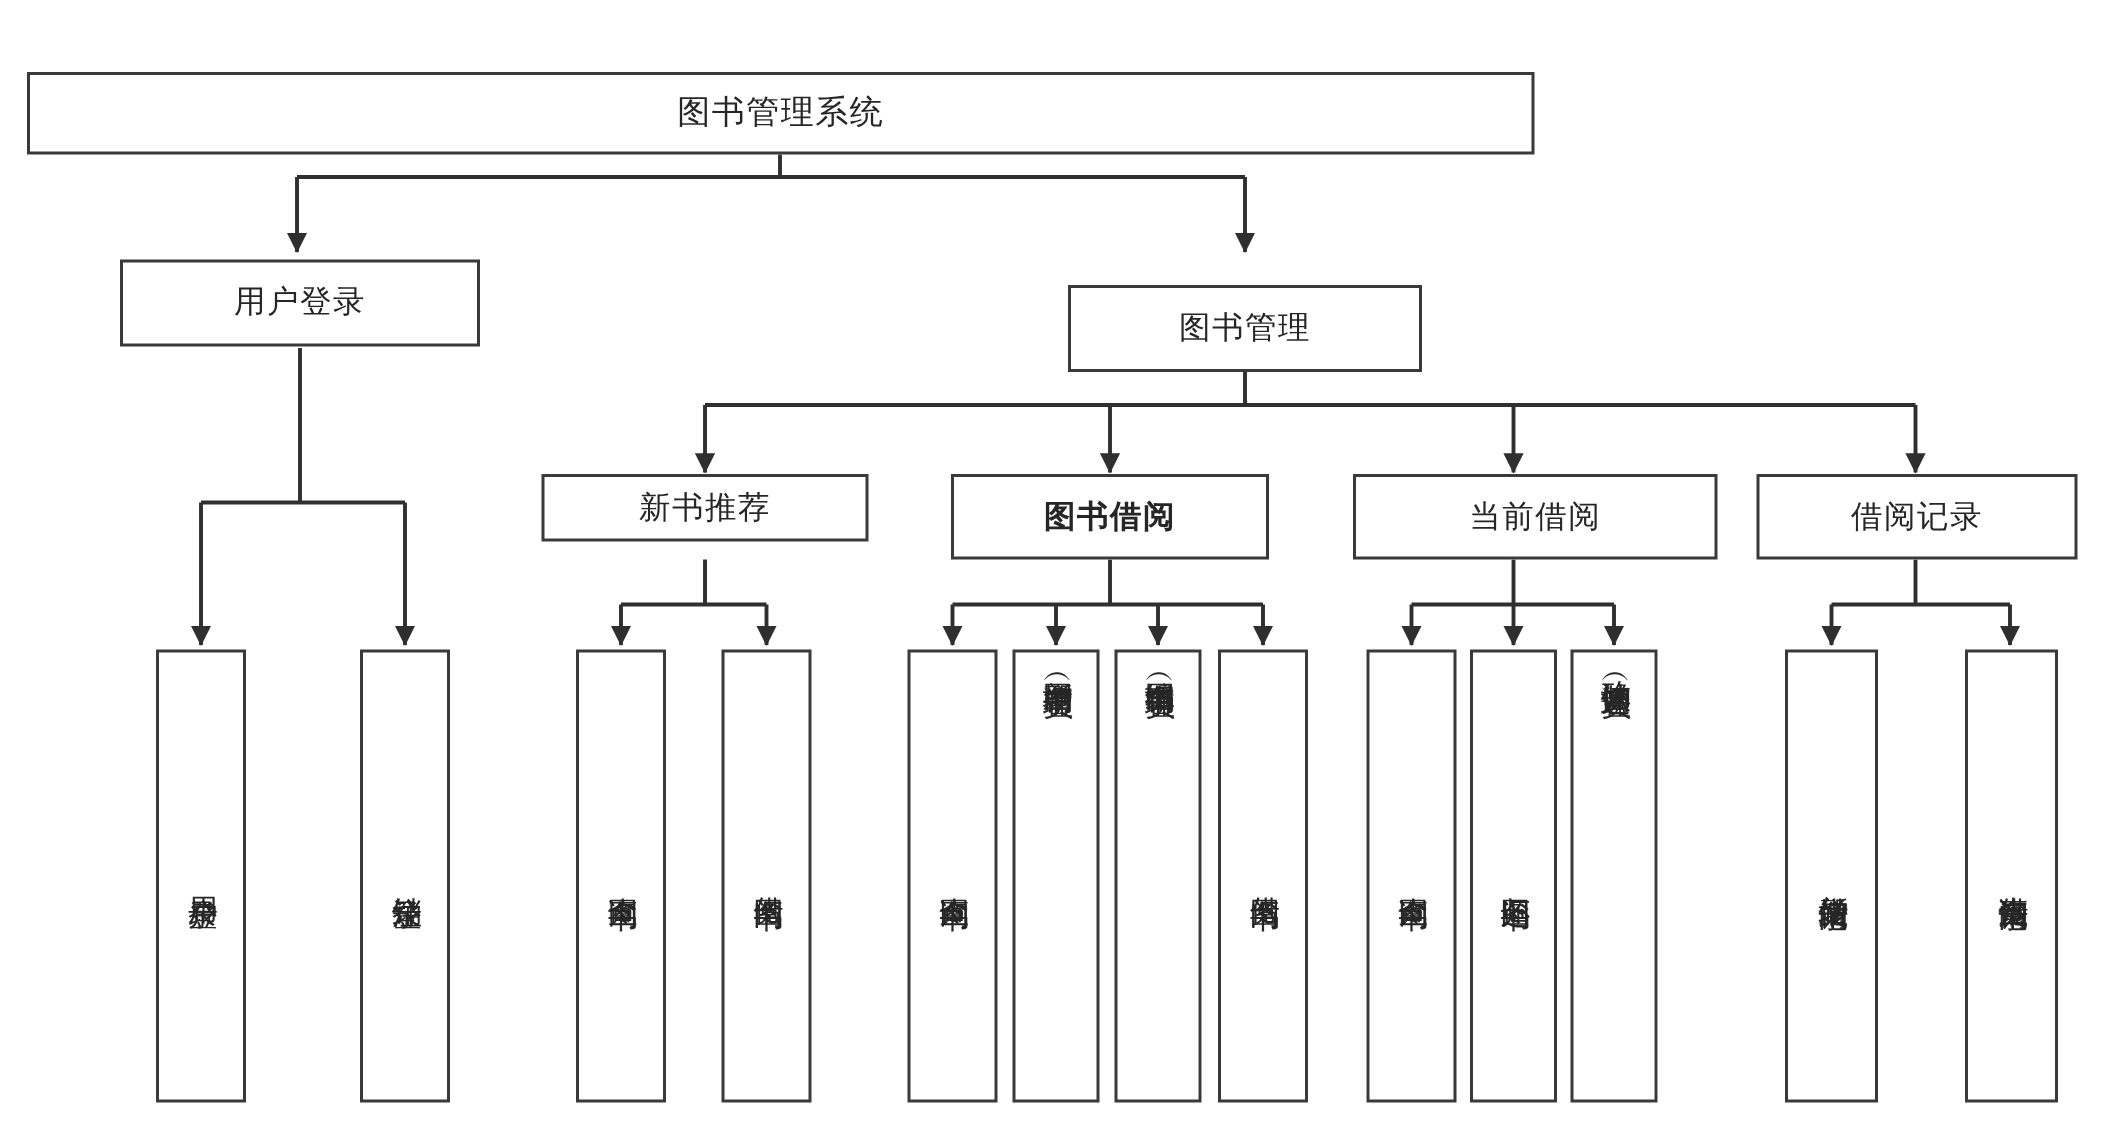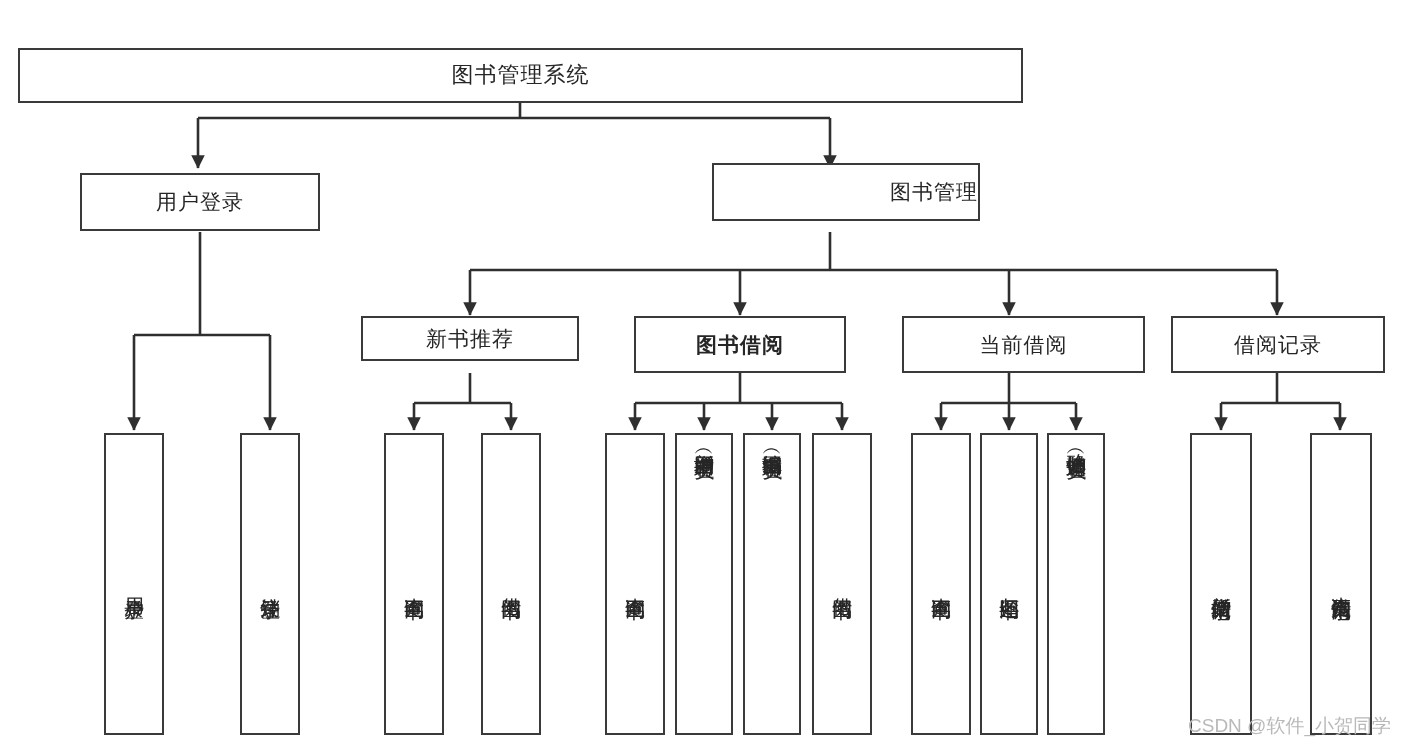--- a/index.html
+++ b/index.html
@@ -127,21 +127,21 @@
     </g>
   </svg>
 
   <div class="node horiz root" style="left:18px; top:13px; width:1005px; height:55px;margin-top:35px;">
     <span>图书管理系统</span>
   </div>
 
   <div class="node horiz" style="left:80px; top:173px; width:240px; height:58px;">
     <span>用户登录</span>
   </div>
-  <div class="node horiz" style="left:712px; top:163px; width:268px; height:58px;justify-content:flex-end;">
+  <div class="node horiz" style="left:712px; top:190px; width:236px; height:58px;">
     <span>图书管理</span>
   </div>
 
   <div class="node horiz" style="left:361px; top:316px; width:218px; height:45px;">
     <span>新书推荐</span>
   </div>
   <div class="node horiz" style="left:634px; top:316px; width:212px; height:57px;font-weight:bold;">
     <span>图书借阅</span>
   </div>
   <div class="node horiz" style="left:902px; top:316px; width:243px; height:57px;">
@@ -188,15 +188,14 @@
     <span class="vtext">确认归还（管理员）</span>
   </div>
 
   <div class="node vert" style="left:1190px; top:433px; width:62px; height:302px;">
     <span class="vtext">新增借阅记录</span>
   </div>
   <div class="node vert" style="left:1310px; top:433px; width:62px; height:302px;">
     <span class="vtext">查询借阅记录</span>
   </div>
 
-  <div class="watermark">CSDN @软件_小贺同学</div>
 
 </div>
 
 </body></html>

